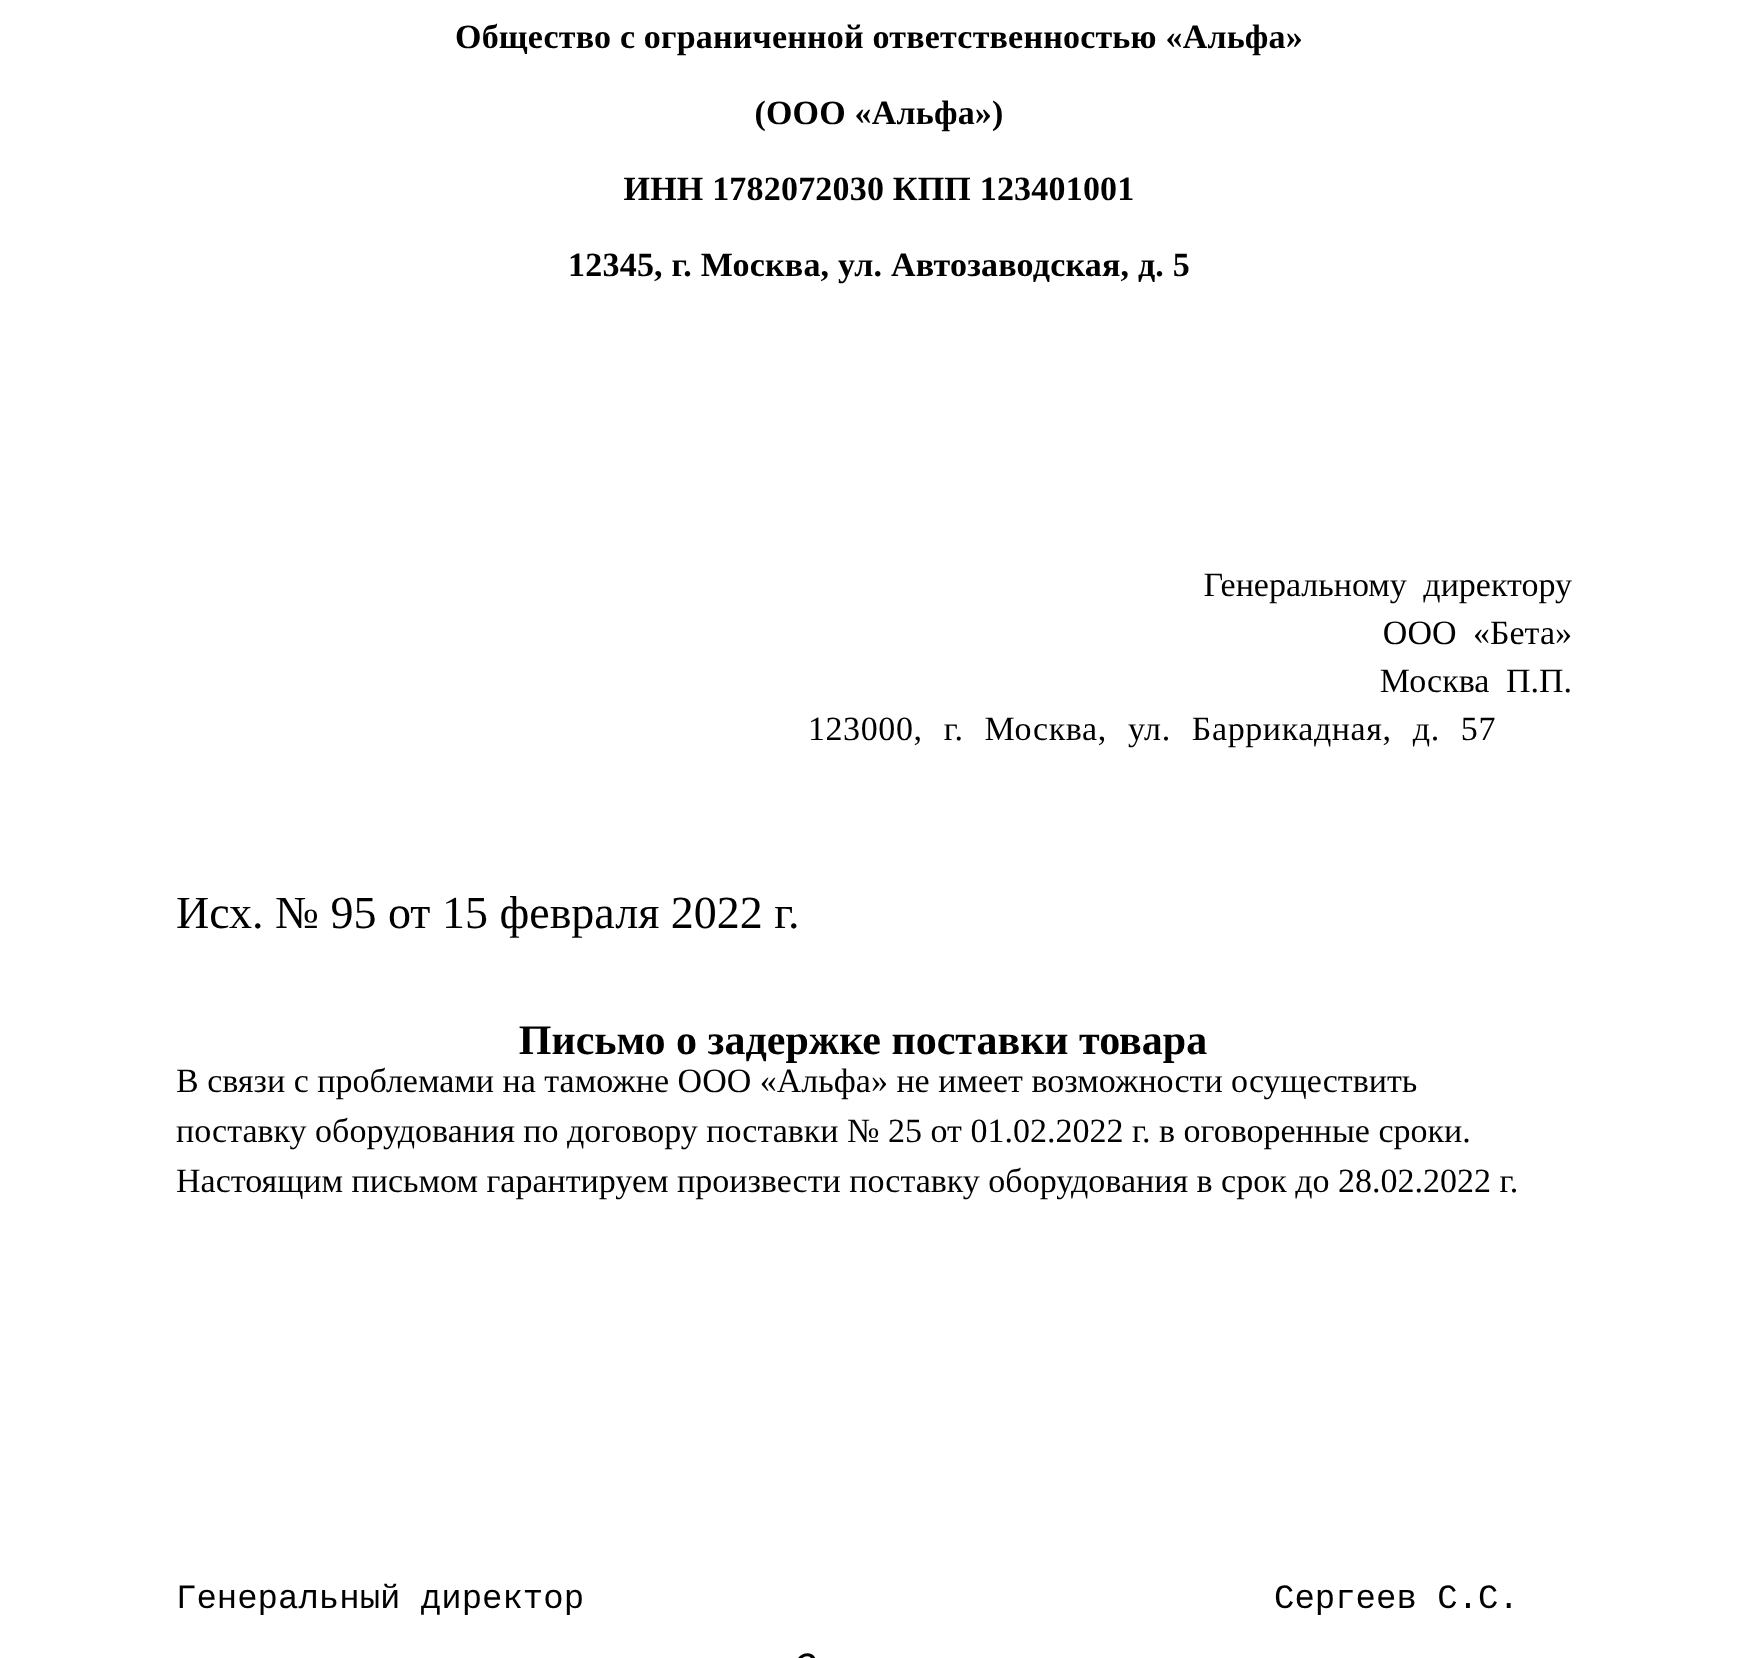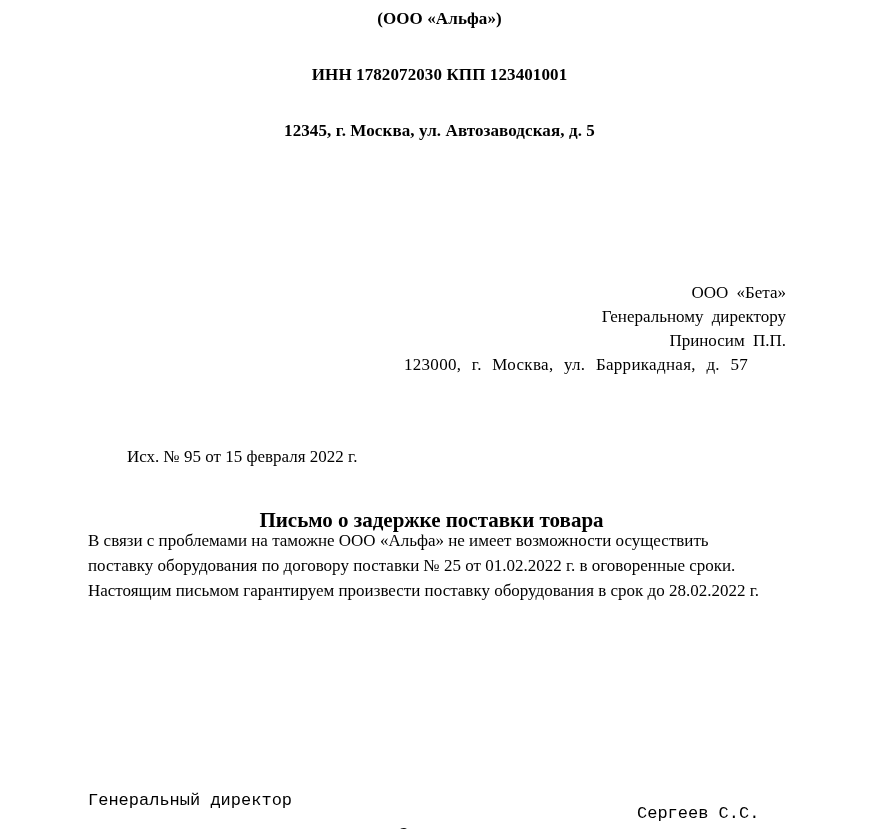--- a/index.html
+++ b/index.html
@@ -37,21 +37,21 @@
 
   .letterhead-line {
     font-weight: bold;
     font-size: 17px;
     line-height: 21px;
     letter-spacing: 0.1px;
     white-space: nowrap;
   }
 
   .letterhead-line + .letterhead-line {
-    margin-top: 35px;
+    margin-top: 17px;
   }
 
   
   .addressee {
     position: absolute;
     right: 93px;
     top: 281px;
     width: 420px;
     text-align: right;
   }
@@ -67,24 +67,23 @@
     word-spacing: 6px;
     letter-spacing: 0.3px;
     text-align: center;
   }
 
   
   .reference {
     position: absolute;
     left: 88px;
     top: 446px;
-    font-size: 17px;
+    font-size: 23px;
     line-height: 22px;
     white-space: nowrap;
-    margin-left: 39px;
   }
 
   
   .subject {
     position: absolute;
     left: 88px;
     top: 509px;
     width: 687px;
     text-align: center;
     font-weight: bold;
@@ -137,41 +136,42 @@
     font-size: 20px;
     line-height: 24px;
     font-style: italic;
     white-space: nowrap;
     margin-top: 35px;
   }
 
   .signature-name {
     position: absolute;
     left: 549px;
-    top: 13px;
+    top: 0;
     font-size: 17px;
     line-height: 24px;
     white-space: nowrap;
   }
 </style>
 </head>
 <body>
 
 <div class="page">
 
   <div class="letterhead">
+    <div class="letterhead-line">Общество с ограниченной ответственностью «Альфа»</div>
     <div class="letterhead-line">(ООО «Альфа»)</div>
     <div class="letterhead-line">ИНН 1782072030 КПП 123401001</div>
     <div class="letterhead-line">12345, г. Москва, ул. Автозаводская, д. 5</div>
   </div>
 
   <div class="addressee">
+    <div class="addressee-line">Генеральному  директору</div>
     <div class="addressee-line">ООО  «Бета»</div>
-    <div class="addressee-line">Генеральному  директору</div>
-    <div class="addressee-line">Приносим  П.П.</div>
+    <div class="addressee-line">Москва  П.П.</div>
     <div class="addressee-line wide">123000,  г. Москва,  ул. Баррикадная,  д. 57</div>
   </div>
 
   <div class="reference">Исх. № 95 от 15 февраля 2022 г.</div>
 
   <div class="subject">Письмо о задержке поставки товара</div>
 
   <div class="body-block">
     <p class="body-paragraph">В связи с проблемами на таможне ООО «Альфа» не имеет возможности осуществить поставку оборудования по договору поставки № 25 от 01.02.2022 г. в оговоренные сроки. Настоящим письмом гарантируем произвести поставку оборудования в срок до 28.02.2022 г.</p>
   </div>

